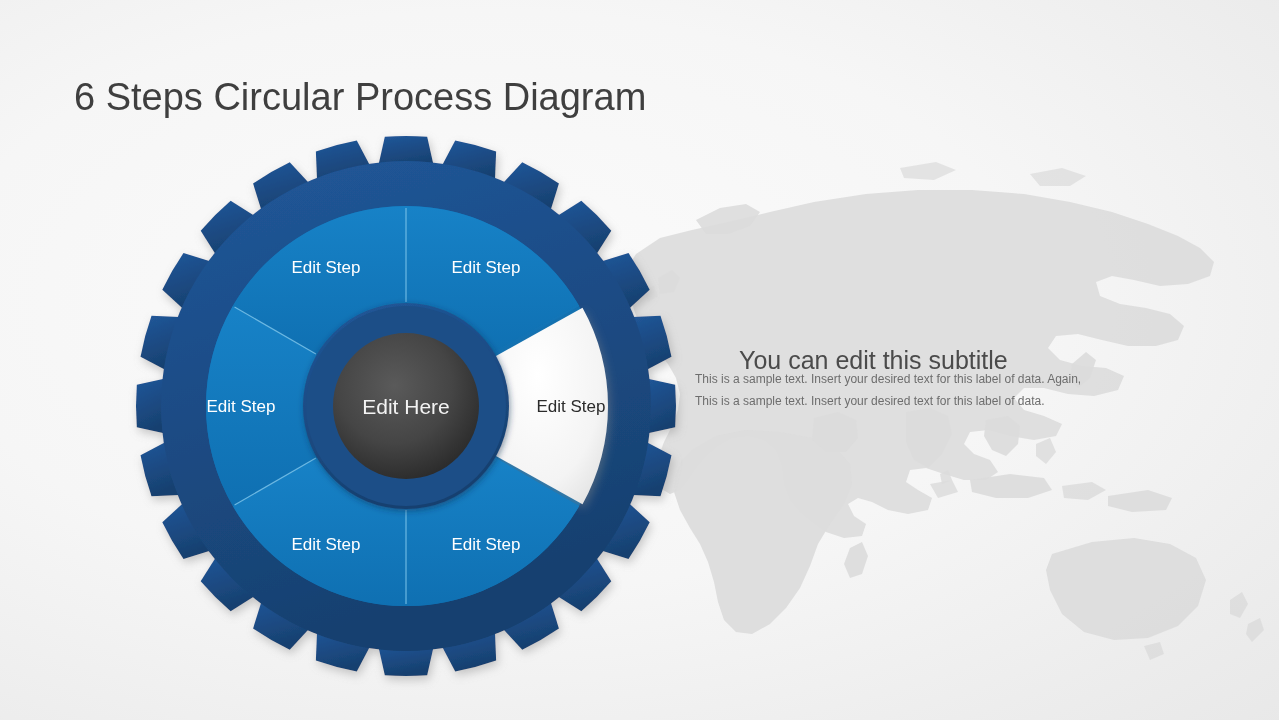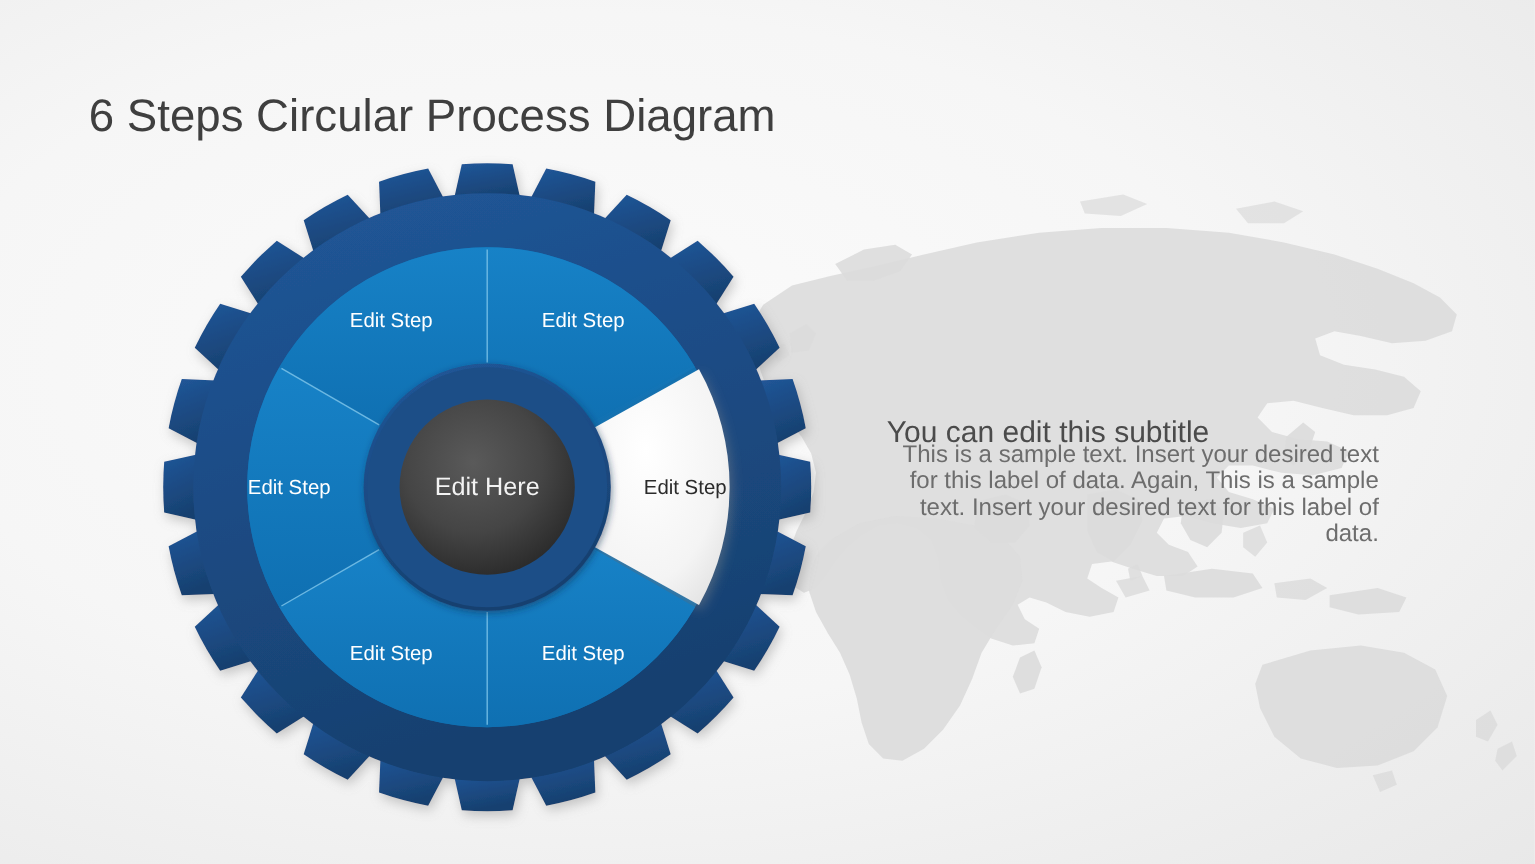--- a/index.html
+++ b/index.html
@@ -49,27 +49,26 @@
     left: 739px;
     top: 314px;
     font-size: 25px;
     font-weight: normal;
     color: #4b4b4b;
     white-space: nowrap;
     margin-top: 32px;
   }
   #bodytext {
     position: absolute;
-    left: 739px;
+    left: 695px;
     top: 368px;
     width: 410px;
-    font-size: 20px;
+    font-size: 12px;
     line-height: 22px;
     color: #6d6d6d;
-    text-align: right;
   }
   
   #gear {
     position: absolute;
     left: 118px;
     top: 118px;
     width: 576px;
     height: 576px;
   }
   .seg-label {

